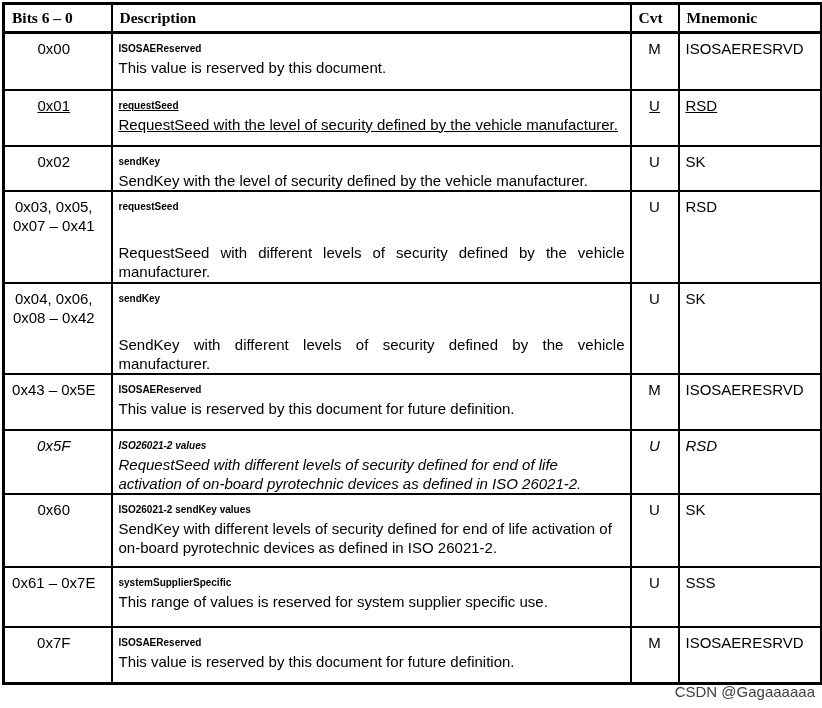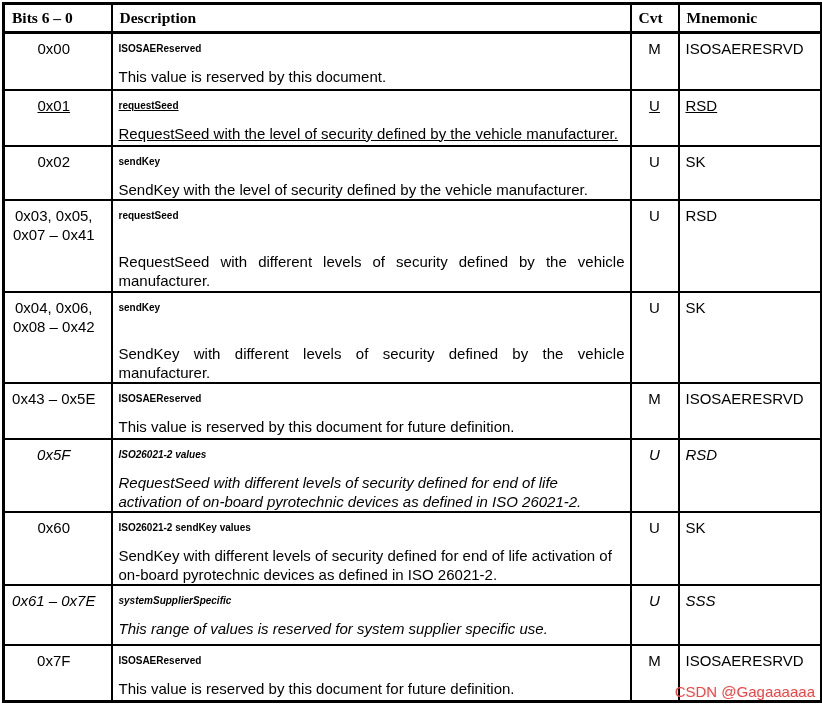--- a/index.html
+++ b/index.html
@@ -55,21 +55,21 @@
   }
   td.desc-cell {
     padding-right: 5px;
   }
   .desc-name {
     font-weight: bold;
     font-size: 10px;
     line-height: 19px;
   }
   .desc-body {
-    margin-top: 9px;
+    margin-top: 0;
     font-size: 15px;
     line-height: 19px;
   }
   .desc-body.tall {
     margin-top: 27px;
   }
   .desc-body.justify {
     text-align: justify;
   }
   td.cvt-cell {
@@ -78,21 +78,21 @@
     padding-right: 2px;
   }
   td.mnemonic-cell {
     white-space: nowrap;
   }
   .watermark {
     position: absolute;
     right: 7px;
     bottom: 8px;
     font-size: 15px;
-    color: #ef4444;
+    color: #404040;
     white-space: nowrap;
     pointer-events: none;
   }
 </style>
 </head>
 <body>
 
 <div class="page">
   <table class="spec-table">
     <colgroup>
@@ -193,21 +193,21 @@
           <td class="bits-cell">
             <div>0x60</div>
           </td>
           <td class="desc-cell">
             <div class="desc-name">ISO26021-2 sendKey values</div>
             <div class="desc-body">SendKey with different levels of security defined for end of life activation of on-board pyrotechnic devices as defined in ISO 26021-2.</div>
           </td>
           <td class="cvt-cell">U</td>
           <td class="mnemonic-cell">SK</td>
         </tr>
-        <tr style="height: 60px; font-style: italic;">
+        <tr style="height: 60px;">
           <td class="bits-cell">
             <div>0x61 – 0x7E</div>
           </td>
           <td class="desc-cell">
             <div class="desc-name">systemSupplierSpecific</div>
             <div class="desc-body">This range of values is reserved for system supplier specific use.</div>
           </td>
           <td class="cvt-cell">U</td>
           <td class="mnemonic-cell">SSS</td>
         </tr>

